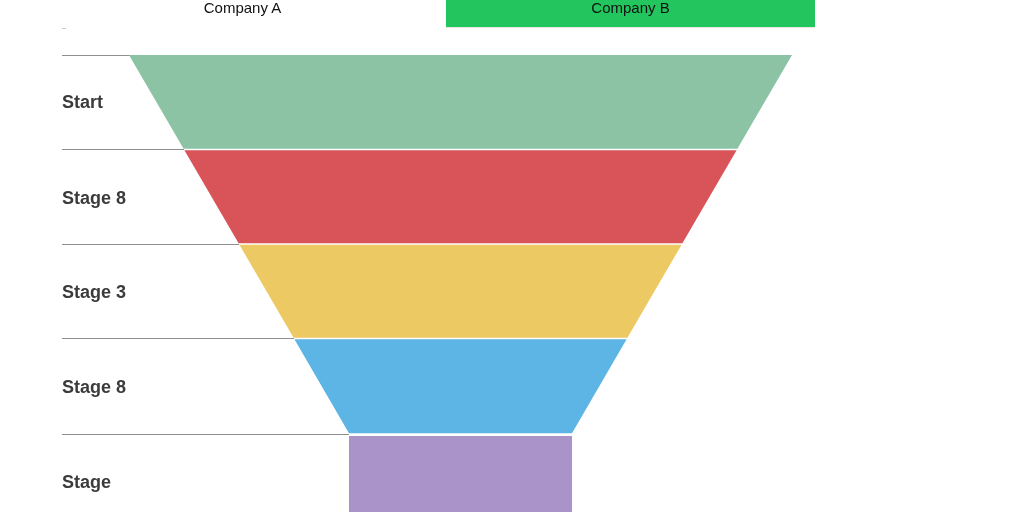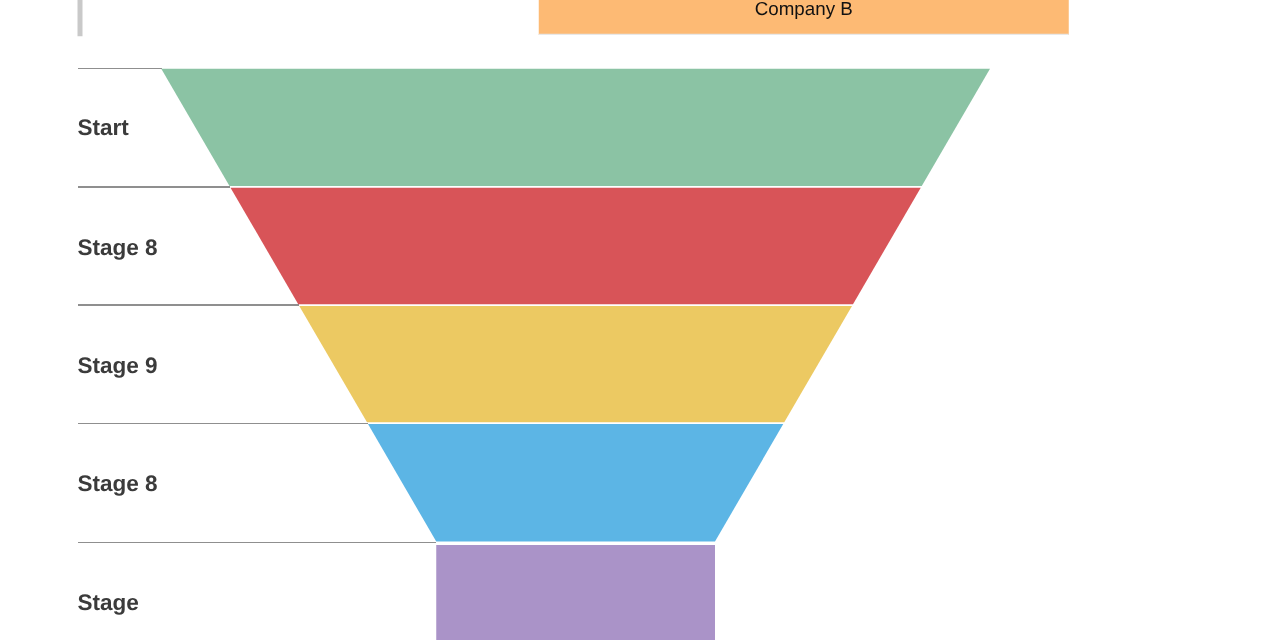--- a/index.html
+++ b/index.html
@@ -19,21 +19,21 @@
     background: #c9c9c9;
   }
   .tab {
     position: absolute; top: 0; height: 28px;
     display: flex; justify-content: center; align-items: flex-start;
     font-size: 15px; line-height: 14px; color: #111111;
     cursor: pointer; box-sizing: border-box;
   }
   .tab span { padding-top: 1px; }
   .tab-a { left: 62px;  width: 361px; background: #ffffff; }
-  .tab-b { left: 431px; width: 424px; background: #fdba74; border-bottom: 1px solid #e8e8e8; }
+  .tab-b { left: 446px; width: 369px; background: #22c55e; border-bottom: 1px solid #e8e8e8; }
 
   
   .chart-svg { position: absolute; left: 0; top: 0; }
   .row-label {
     position: absolute; left: 62px; height: 18px; line-height: 18px;
     font-size: 18px; font-weight: 700; color: #3b3b3b; white-space: nowrap;
   }
   .lbl-0 { top:  93px; }
   .lbl-1 { top: 189px; }
   .lbl-2 { top: 283px; }
@@ -57,24 +57,27 @@
 
     <polygon points="129,55 792,55 737.4,148.8 183.6,148.8" fill="#8bc3a4"></polygon>
     <polygon points="184.4,150.2 736.6,150.2 682.4,243.3 238.6,243.3" fill="#d85458"></polygon>
     <polygon points="239.4,244.7 681.6,244.7 627.4,337.8 293.6,337.8" fill="#ecc962"></polygon>
     <polygon points="294.4,339.2 626.6,339.2 572,433.2 349,433.2" fill="#5cb5e5"></polygon>
     <rect x="349" y="436" width="223" height="76" fill="#aa93c8"></rect>
   </svg>
 
   <div class="row-label lbl-0">Start</div>
   <div class="row-label lbl-1">Stage 8</div>
-  <div class="row-label lbl-2">Stage 9</div>
+  <div class="row-label lbl-2">Stage 3</div>
   <div class="row-label lbl-3">Stage 8</div>
   <div class="row-label lbl-4">Stage</div>
 
   <div class="tabstrip">
     <div class="tab-left-edge"></div>
+    <div class="tab tab-a">
+      <span>Company A</span>
+    </div>
     <div class="tab tab-b">
       <span>Company B</span>
     </div>
   </div>
 
 </div>
 
 </body></html>

